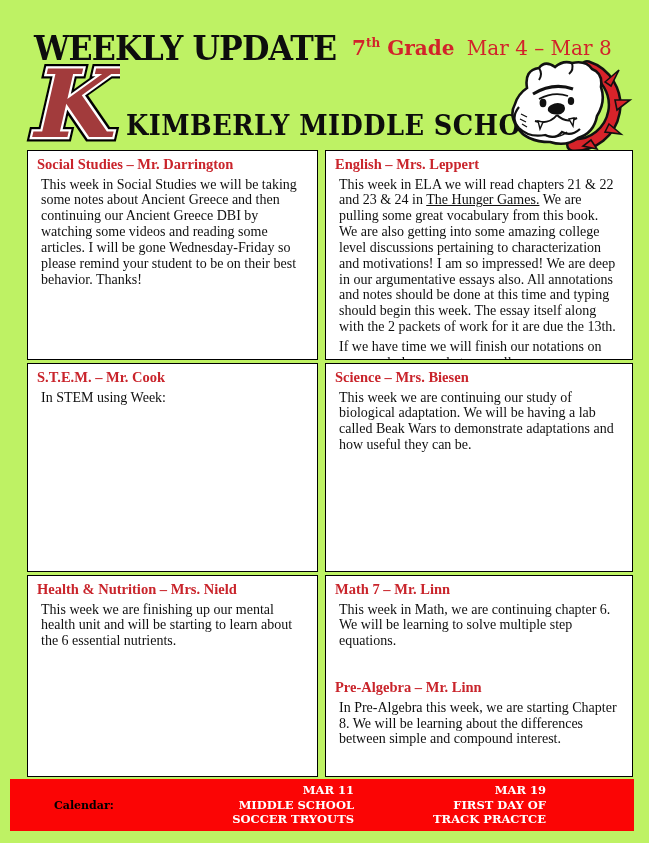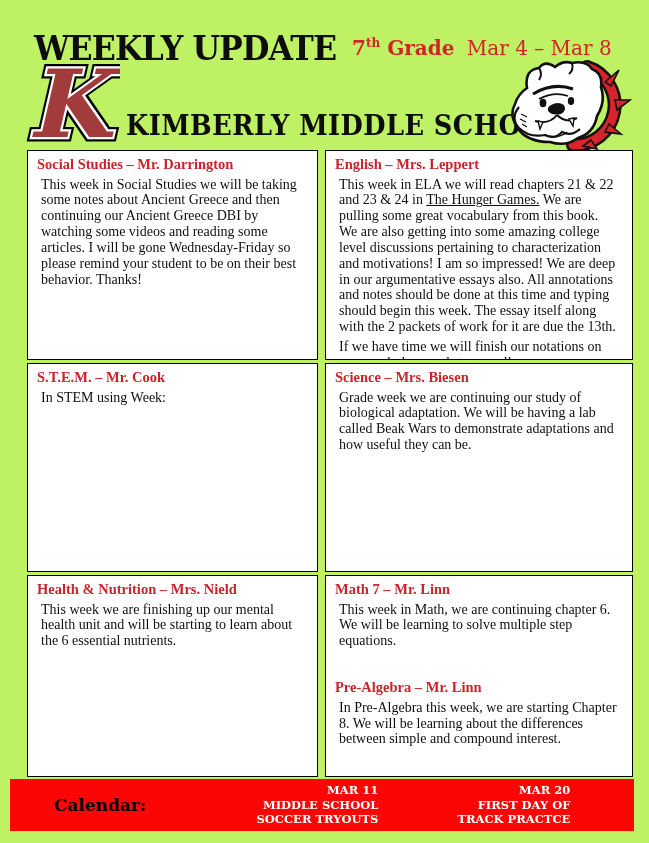--- a/index.html
+++ b/index.html
@@ -50,21 +50,21 @@
   .subhead-gap { margin-top:30px; }
 
   
   .footer {
     position:absolute; left:10px; top:779px; width:624px; height:52px;
     background:#fb0505; display:flex; align-items:center;
     font-family:"DejaVu Serif", serif;
   }
   .calendar-label {
     flex:0 0 112px; padding-left:44px;
-    font-weight:bold; font-size:17px; color:#000; white-space:nowrap;
+    font-weight:bold; font-size:11px; color:#000; white-space:nowrap;
   }
   .event { text-align:right; color:#fff; font-weight:bold; font-size:11.5px; line-height:1.3; }
   .event-1 { flex:0 0 232px; }
   .event-2 { flex:0 0 192px; }
   .footer-spacer { flex:1; }
 </style>
 </head>
 <body>
 
 <div class="page">
@@ -133,21 +133,21 @@
     </div>
 
     <div class="box">
       <h3>S.T.E.M. – Mr. Cook</h3>
       <p>In STEM using Week:</p>
       <div class="blank-line"></div>
     </div>
 
     <div class="box">
       <h3>Science – Mrs. Biesen</h3>
-      <p>Grade week we are continuing our study of biological adaptation. We will be having a lab called Beak Wars to demonstrate adaptations and how useful they can be.</p>
+      <p>This week we are continuing our study of biological adaptation. We will be having a lab called Beak Wars to demonstrate adaptations and how useful they can be.</p>
     </div>
 
     <div class="box">
       <h3>Health &amp; Nutrition – Mrs. Nield</h3>
       <p>This week we are finishing up our mental health unit and will be starting to learn about the 6 essential nutrients.</p>
     </div>
 
     <div class="box">
       <h3>Math 7 – Mr. Linn</h3>
       <p>This week in Math, we are continuing chapter 6.  We will be learning to solve multiple step equations.</p>
@@ -158,20 +158,20 @@
   </div>
 
   <div class="footer">
     <div class="calendar-label">Calendar:</div>
     <div class="event event-1">
       <div>MAR 11</div>
       <div>MIDDLE SCHOOL</div>
       <div>SOCCER TRYOUTS</div>
     </div>
     <div class="event event-2">
-      <div>MAR 20</div>
+      <div>MAR 19</div>
       <div>FIRST DAY OF</div>
       <div>TRACK PRACTCE</div>
     </div>
     <div class="footer-spacer"></div>
   </div>
 
 </div>
 
 </body></html>

